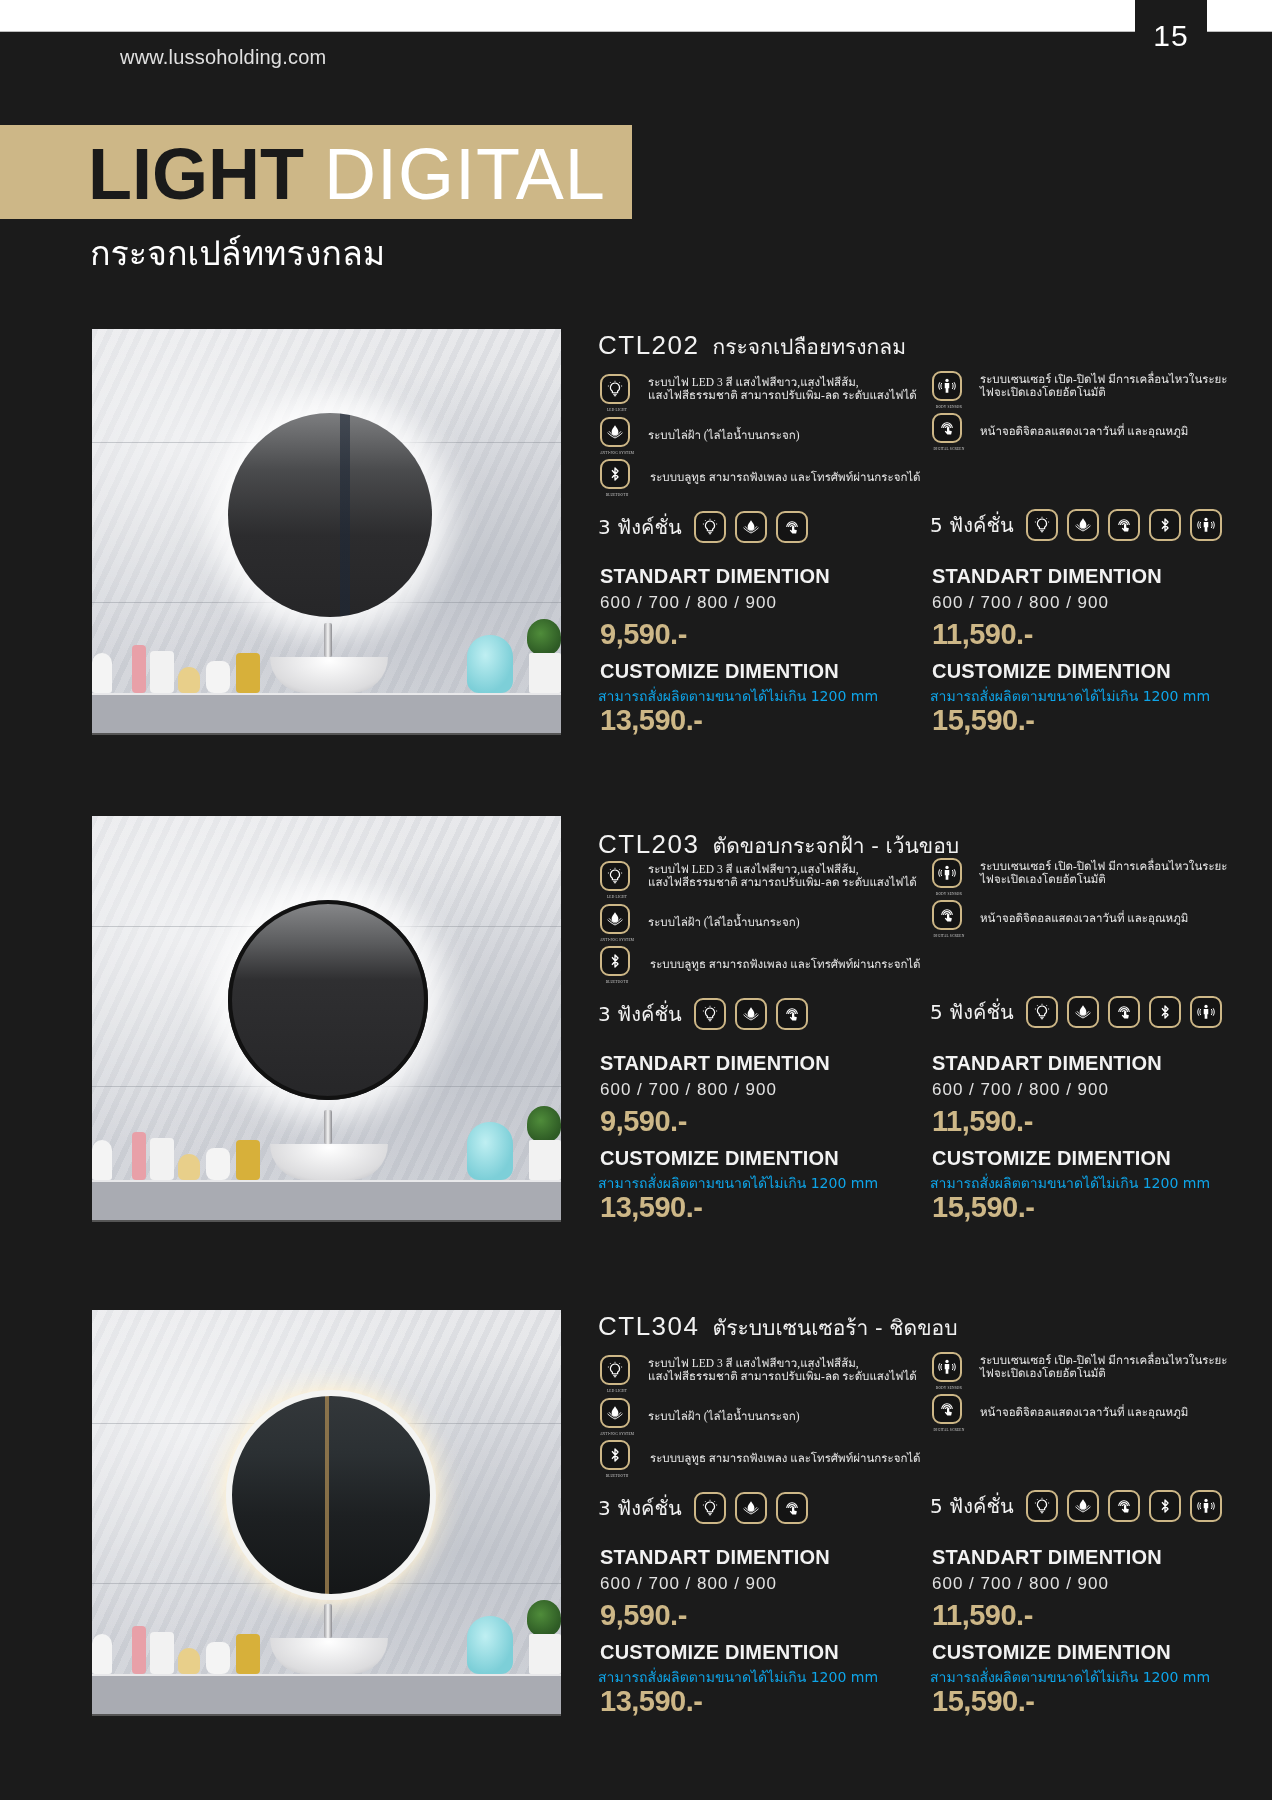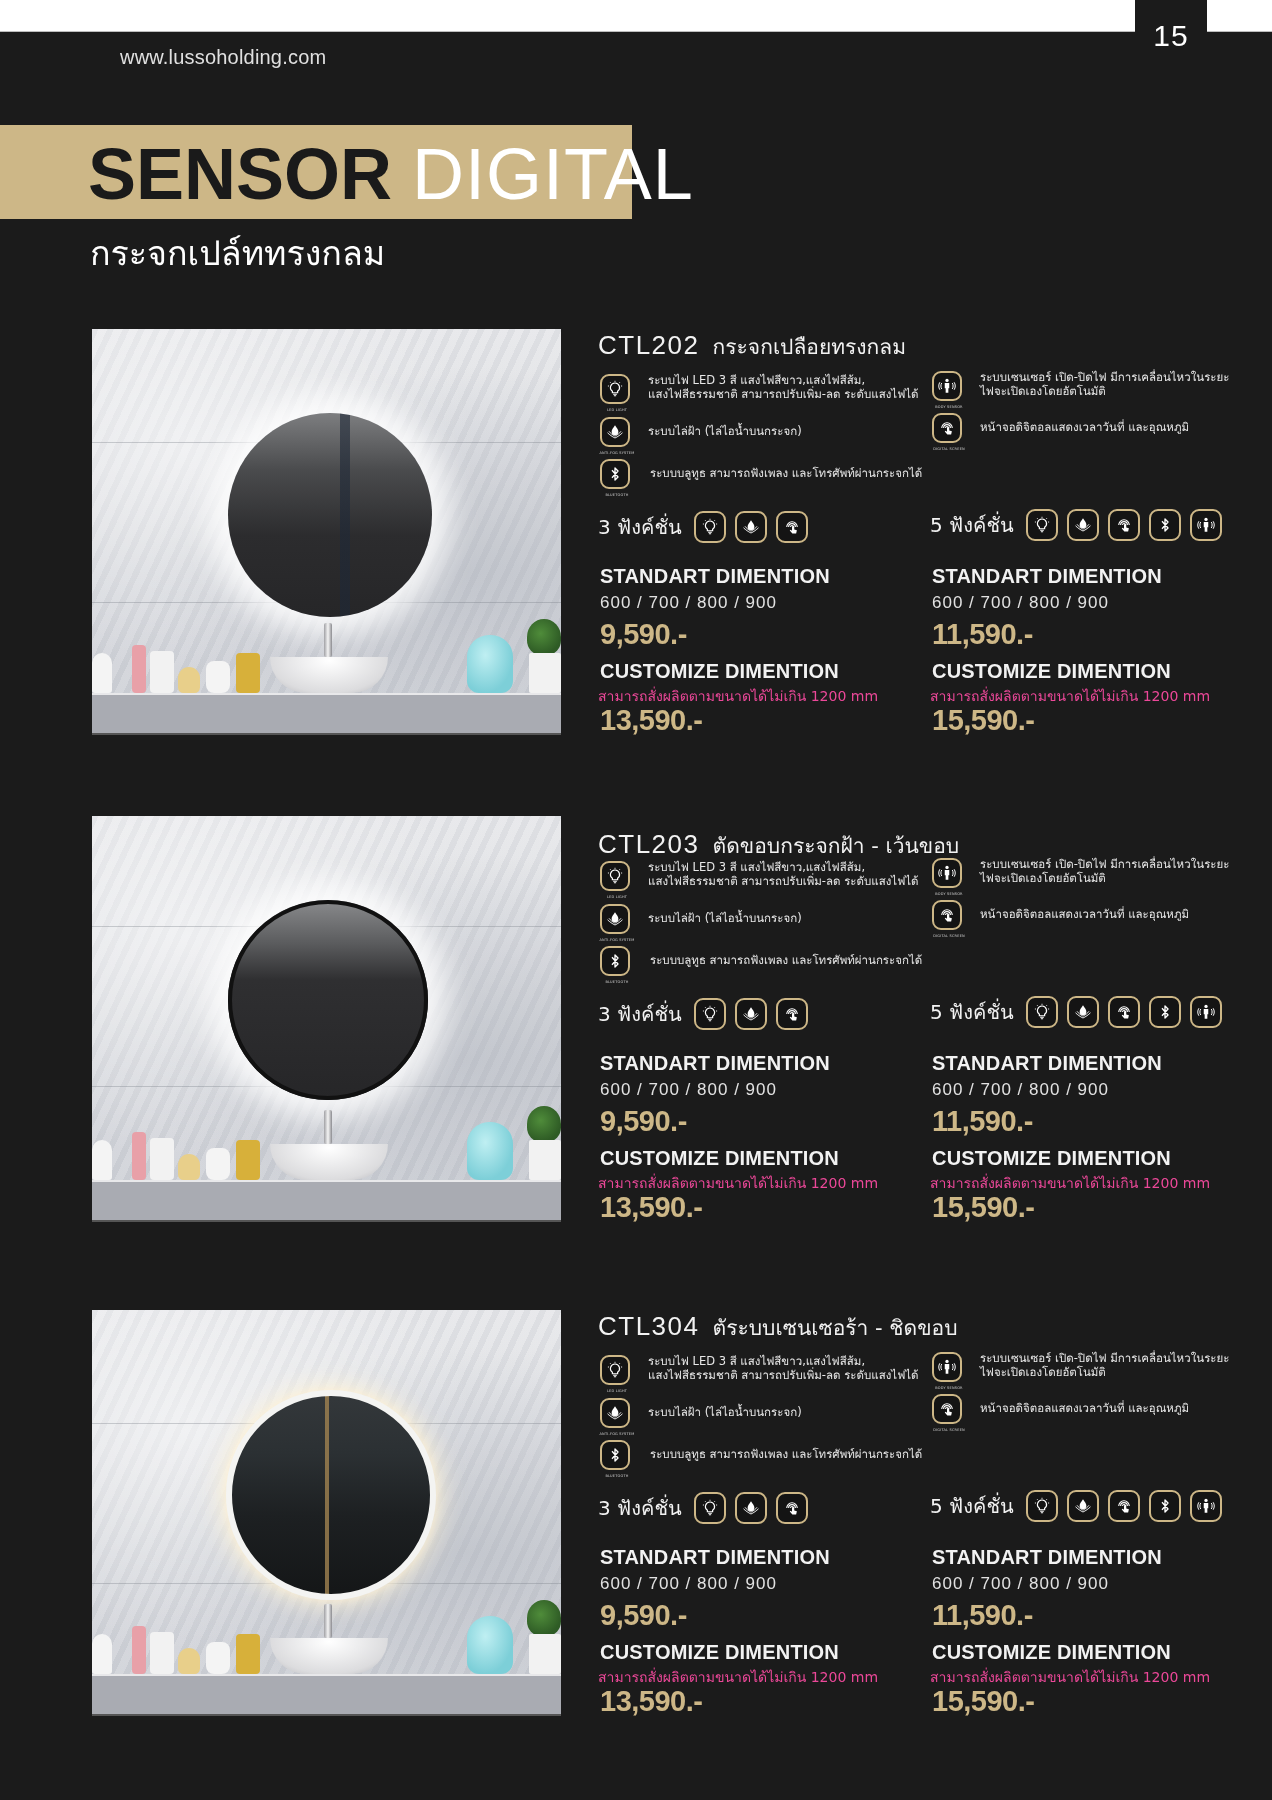--- a/index.html
+++ b/index.html
@@ -44,49 +44,49 @@
   .bottle { position: absolute; bottom: 40px; border-radius: 4px; }
   .vase-blue { position: absolute; right: 48px; bottom: 40px; width: 46px; height: 58px; background: radial-gradient(ellipse at 40% 35%, #bfeff2, #7dcfd8 70%); border-radius: 22px 22px 12px 12px; }
   .plant { position: absolute; right: 0px; bottom: 78px; width: 34px; height: 36px; background: radial-gradient(circle at 40% 40%, #4f8c3a, #2e5b25 70%); border-radius: 50% 50% 40% 40%; }
   .plant-pot { position: absolute; right: 0px; bottom: 40px; width: 32px; height: 40px; background: #f2f2f2; border-radius: 2px; }
 
   .info { position: absolute; left: 598px; top: 0; width: 660px; }
   .code-line { position: absolute; left: 0; top: 0; white-space: nowrap; line-height: 32px; }
   .code { font-family: "Liberation Sans", sans-serif; font-size: 26px; letter-spacing: 1.5px; color: #f2f2f2; }
   .code-desc { font-size: 21px; color: #f2f2f2; margin-left: 8px; }
 
-  .feat { position: absolute; display: flex; align-items: flex-start; }
+  .feat { position: absolute; display: flex; align-items: center; font-family: Liberation Serif, serif; }
   .feat-text { font-size: 11.5px; line-height: 13.5px; color: #e8e8e8; margin-left: 18px; white-space: nowrap; }
 
   .ic { position: relative; width: 30px; height: 30px; border: 2.5px solid #cdb787; border-radius: 9px; background: #141414; display: flex; align-items: center; justify-content: center; flex: 0 0 auto; }
   .ic svg { width: 18px; height: 18px; }
   .ic-cap { position: absolute; left: -6px; top: 32px; width: 42px; text-align: center; font-size: 3.5px; color: #cfcfcf; letter-spacing: 0.2px; white-space: nowrap; }
 
   .col { position: absolute; top: 0; width: 330px; }
   .func-row { position: absolute; left: 0; display: flex; align-items: center; }
   .func-label { font-size: 20px; color: #f2f2f2; margin-right: 12px; white-space: nowrap; }
   .func-icons { display: flex; gap: 9px; }
   .func-icons .ic { width: 32px; height: 32px; }
 
   .std-head { position: absolute; left: 2px; font-family: "Liberation Sans", sans-serif; font-size: 20px; font-weight: 700; color: #f2f2f2; letter-spacing: 0.2px; white-space: nowrap; }
   .sizes { position: absolute; left: 2px; font-family: "Liberation Sans", sans-serif; font-size: 17px; color: #e2e2e2; letter-spacing: 1px; white-space: nowrap; }
   .price { position: absolute; left: 2px; font-family: "Liberation Sans", sans-serif; font-size: 29px; font-weight: 700; color: #cdb787; letter-spacing: -0.5px; white-space: nowrap; }
-  .cust-note { position: absolute; left: 0; font-size: 14px; color: #ec4899; white-space: nowrap; }
+  .cust-note { position: absolute; left: 0; font-size: 14px; color: #0ea5e9; white-space: nowrap; }
 </style>
 </head>
 <body>
 
 <div class="top-strip"></div>
 <div class="page-tab"></div>
 <div class="page-num">15</div>
 <div class="site-url">www.lussoholding.com</div>
 
 <div class="title-bar"></div>
 <div class="title-text">
-  <span class="title-bold">SENSOR</span>
+  <span class="title-bold">LIGHT</span>
   <span class="title-light">DIGITAL</span>
 </div>
 <div class="subtitle">กระจกเปล์ททรงกลม</div>
 
 <svg width="0" height="0" style="position:absolute">
   <defs>
     <symbol id="i-bulb" viewBox="0 0 24 24">
         <path d="M12 4a6 6 0 0 0-3.5 10.9V17h7v-2.1A6 6 0 0 0 12 4z" fill="none" stroke="#fff" stroke-width="1.6"></path>
         <path d="M9.5 19h5M10.5 21h3" stroke="#fff" stroke-width="1.6"></path>
         <path d="M12 1v1.5M4 8H2.5M21.5 8H20M5.5 3l1 1M18.5 3l-1 1" stroke="#fff" stroke-width="1.2"></path>

